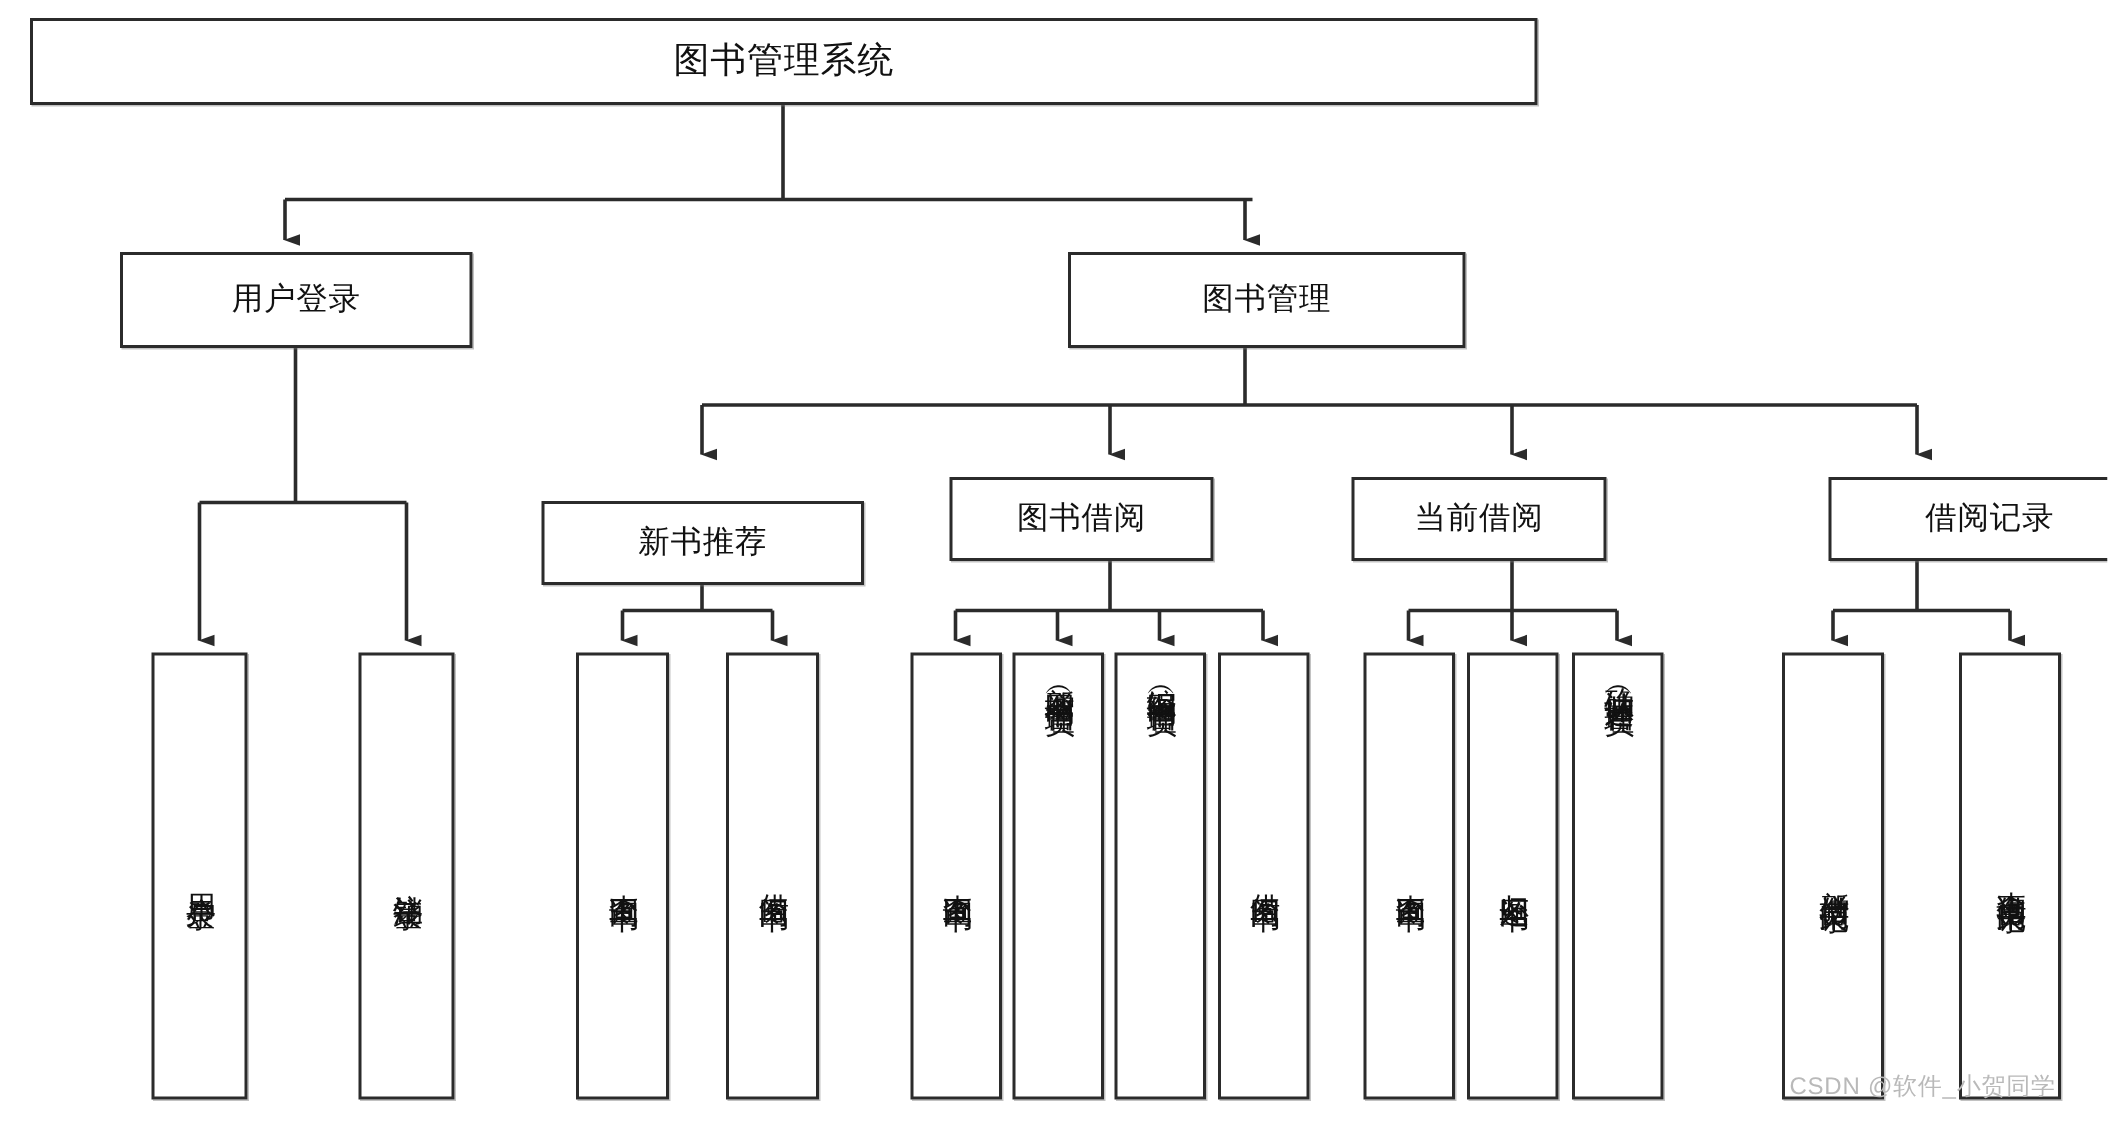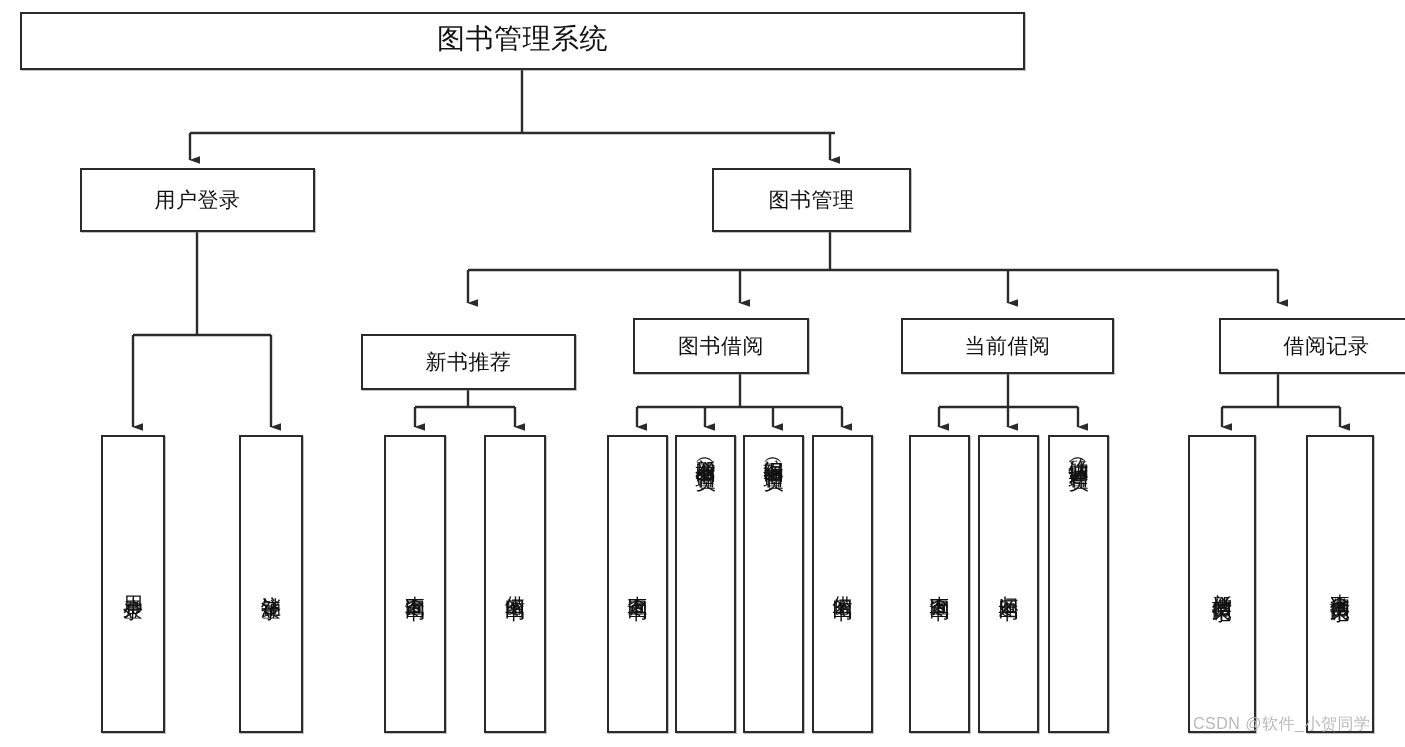--- a/index.html
+++ b/index.html
@@ -44,22 +44,21 @@
     line-height: 1.18;
     color: #111111;
     white-space: nowrap;
   }
   
   .node.horiz .node-label {
     font-size: 21px;
     letter-spacing: 0.5px;
   }
   .node.root .node-label {
-    font-size: 28px;
-    font-family: Liberation Mono, monospace;
+    font-size: 24px;
   }
   
   .node.leaf {
     align-items: flex-start;
     justify-content: center;
     padding-top: 6px;
   }
   .node.leaf .node-label {
     writing-mode: vertical-rl;
     text-orientation: upright;
@@ -137,33 +136,33 @@
   </svg>
 
   <div class="node horiz root" style="left:20px; top:12px; width:1005px; height:58px;">
     <span class="node-label">图书管理系统</span>
   </div>
 
   <div class="node horiz" style="left:80px; top:168px; width:235px; height:64px;">
     <span class="node-label">用户登录</span>
   </div>
 
-  <div class="node horiz" style="left:712px; top:168px; width:199px; height:64px;">
+  <div class="node horiz" style="left:712px; top:168px; width:265px; height:64px;">
     <span class="node-label">图书管理</span>
   </div>
 
   <div class="node horiz" style="left:361px; top:334px; width:215px; height:56px;">
     <span class="node-label">新书推荐</span>
   </div>
 
   <div class="node horiz" style="left:633px; top:318px; width:176px; height:56px;">
     <span class="node-label">图书借阅</span>
   </div>
 
-  <div class="node horiz" style="left:901px; top:318px; width:213px; height:56px;">
+  <div class="node horiz" style="left:901px; top:318px; width:170px; height:56px;">
     <span class="node-label">当前借阅</span>
   </div>
 
   <div class="node horiz" style="left:1171px; top:318px; width:215px; height:56px;margin-left:48px;">
     <span class="node-label">借阅记录</span>
   </div>
 
   <div class="node leaf center-v" style="left:101px; top:435px; width:64px; height:298px;">
     <span class="node-label">用户登录</span>
   </div>

